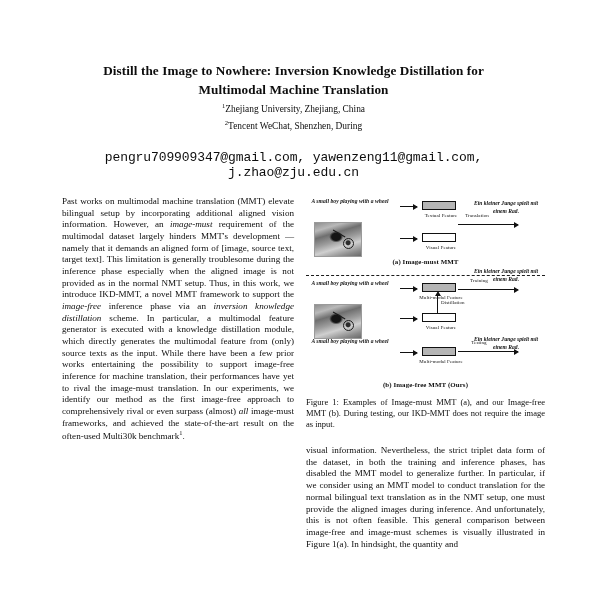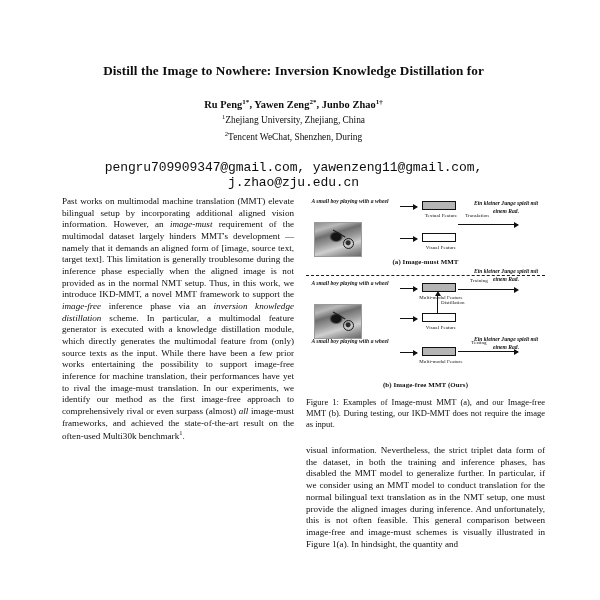--- a/index.html
+++ b/index.html
@@ -244,22 +244,22 @@
   }
 </style>
 </head>
 <body>
 
 <div class="page">
 
   <div class="title-block">
     <div class="paper-title">
       <span>Distill the Image to Nowhere: Inversion Knowledge Distillation for</span><br>
-    </div>
-    <div class="authors">Ru Peng<sup>1*</sup>, Yawen Zeng<sup>2*</sup>, Junbo Zhao<sup>1†</sup></div>
+      <span>Multimodal Machine Translation</span>
+    </div>
     <div class="affil">
       <sup>1</sup><span>Zhejiang University, Zhejiang, China</span>
     </div>
     <div class="affil">
       <sup>2</sup><span>Tencent WeChat, Shenzhen, During</span>
     </div>
     <div class="emails">pengru709909347@gmail.com, yawenzeng11@gmail.com, j.zhao@zju.edu.cn</div>
   </div>
 
   <div class="columns">

